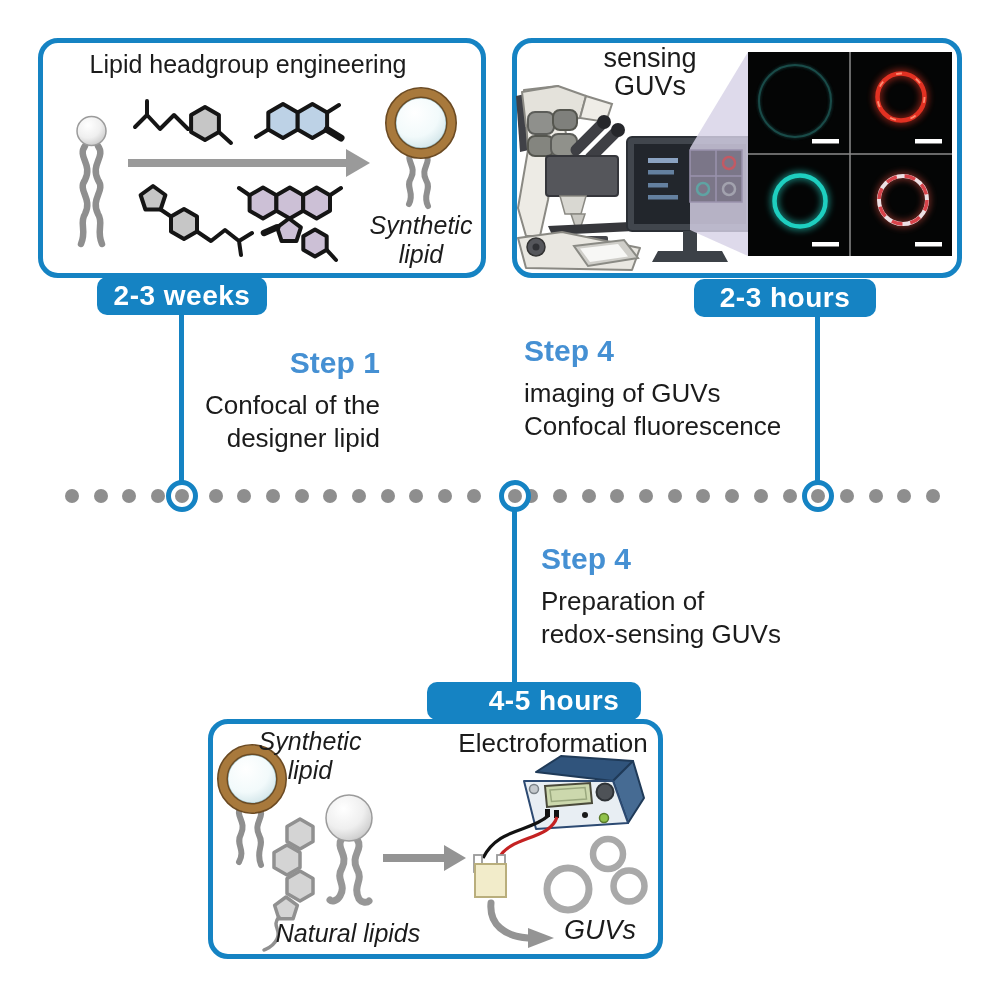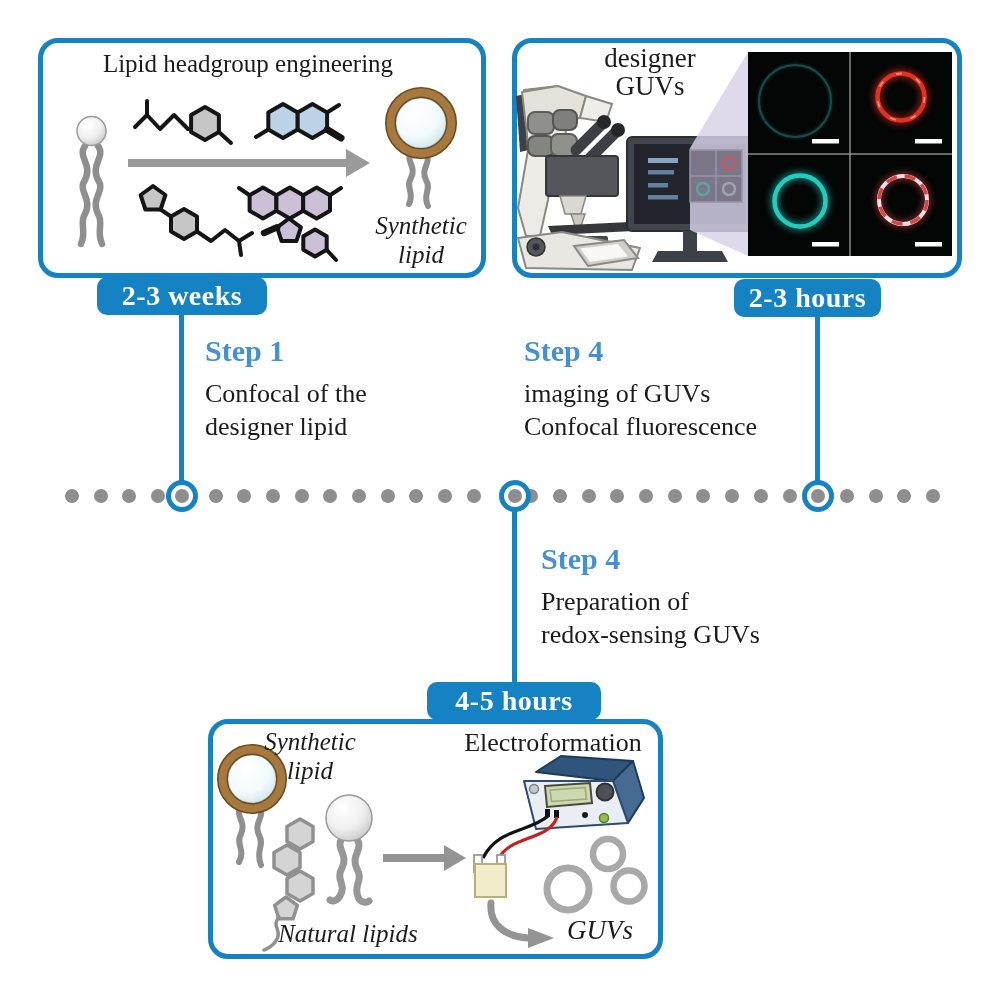--- a/index.html
+++ b/index.html
@@ -1,19 +1,19 @@
 <!DOCTYPE html>
 <html><head>
 <meta charset="utf-8">
 <style>
   html,body{margin:0;padding:0;background:#fff;}
   .canvas{
     --accent:#1583c3;
     position:relative;width:996px;height:996px;background:#ffffff;
-    font-family:Liberation Serif, serif;color:#1b1b1b;overflow:hidden;
+    font-family:Liberation Sans, sans-serif;color:#1b1b1b;overflow:hidden;
   }
   .box{position:absolute;background:#fff;border:5px solid var(--accent);border-radius:20px;box-sizing:border-box;}
   .illus{position:absolute;}
   .box-title{position:absolute;text-align:center;color:#1b1b1b;}
   .badge{position:absolute;background:var(--accent);color:#fff;font-weight:bold;font-size:28px;
          display:flex;align-items:center;justify-content:center;border-radius:10px;letter-spacing:0.5px;}
   .vline{position:absolute;width:5px;background:var(--accent);}
   .step{position:absolute;white-space:nowrap;}
   .step-label{font-size:30px;font-weight:bold;color:#4590d3;margin:0 0 9px 0;}
   .step-line{font-size:26px;color:#1b1b1b;line-height:33px;}
@@ -193,33 +193,33 @@
       <path d="M850,52 V256 M748,154 H952" stroke="#8a8a8a" stroke-width="1.5" fill="none"></path>
 
       <rect x="812" y="139" width="27" height="4.5" fill="#ffffff"></rect>
       <rect x="915" y="139" width="27" height="4.5" fill="#ffffff"></rect>
       <rect x="812" y="242" width="27" height="4.5" fill="#ffffff"></rect>
       <rect x="915" y="242" width="27" height="4.5" fill="#ffffff"></rect>
     </g>
   </svg>
 
   <div class="box-title" style="left:555px;top:44px;width:190px;font-size:27px;line-height:28px;">
-    <div>designer</div>
+    <div>sensing</div>
     <div>GUVs</div>
   </div>
 
   <div class="badge" style="left:97px;top:277px;width:170px;height:38px;">2-3 weeks</div>
-  <div class="badge" style="left:734px;top:279px;width:147px;height:38px;">2-3 hours</div>
-  <div class="badge" style="left:427px;top:682px;width:174px;height:38px;">4-5 hours</div>
+  <div class="badge" style="left:694px;top:279px;width:182px;height:38px;">2-3 hours</div>
+  <div class="badge" style="left:427px;top:682px;width:174px;height:38px;padding-left:40px;">4-5 hours</div>
 
   <div class="vline" style="left:179px;top:313px;height:169px;"></div>
   <div class="vline" style="left:815px;top:315px;height:167px;"></div>
   <div class="vline" style="left:512px;top:511px;height:172px;"></div>
 
-  <div class="step" style="left:205px;top:334px;">
+  <div class="step" style="left:205px;top:346px;text-align:right;">
     <div class="step-label">Step 1</div>
     <div class="step-line">Confocal of the</div>
     <div class="step-line">designer lipid</div>
   </div>
   <div class="step" style="left:524px;top:334px;">
     <div class="step-label">Step 4</div>
     <div class="step-line">imaging of GUVs</div>
     <div class="step-line">Confocal fluorescence</div>
   </div>
   <div class="step" style="left:541px;top:542px;">

